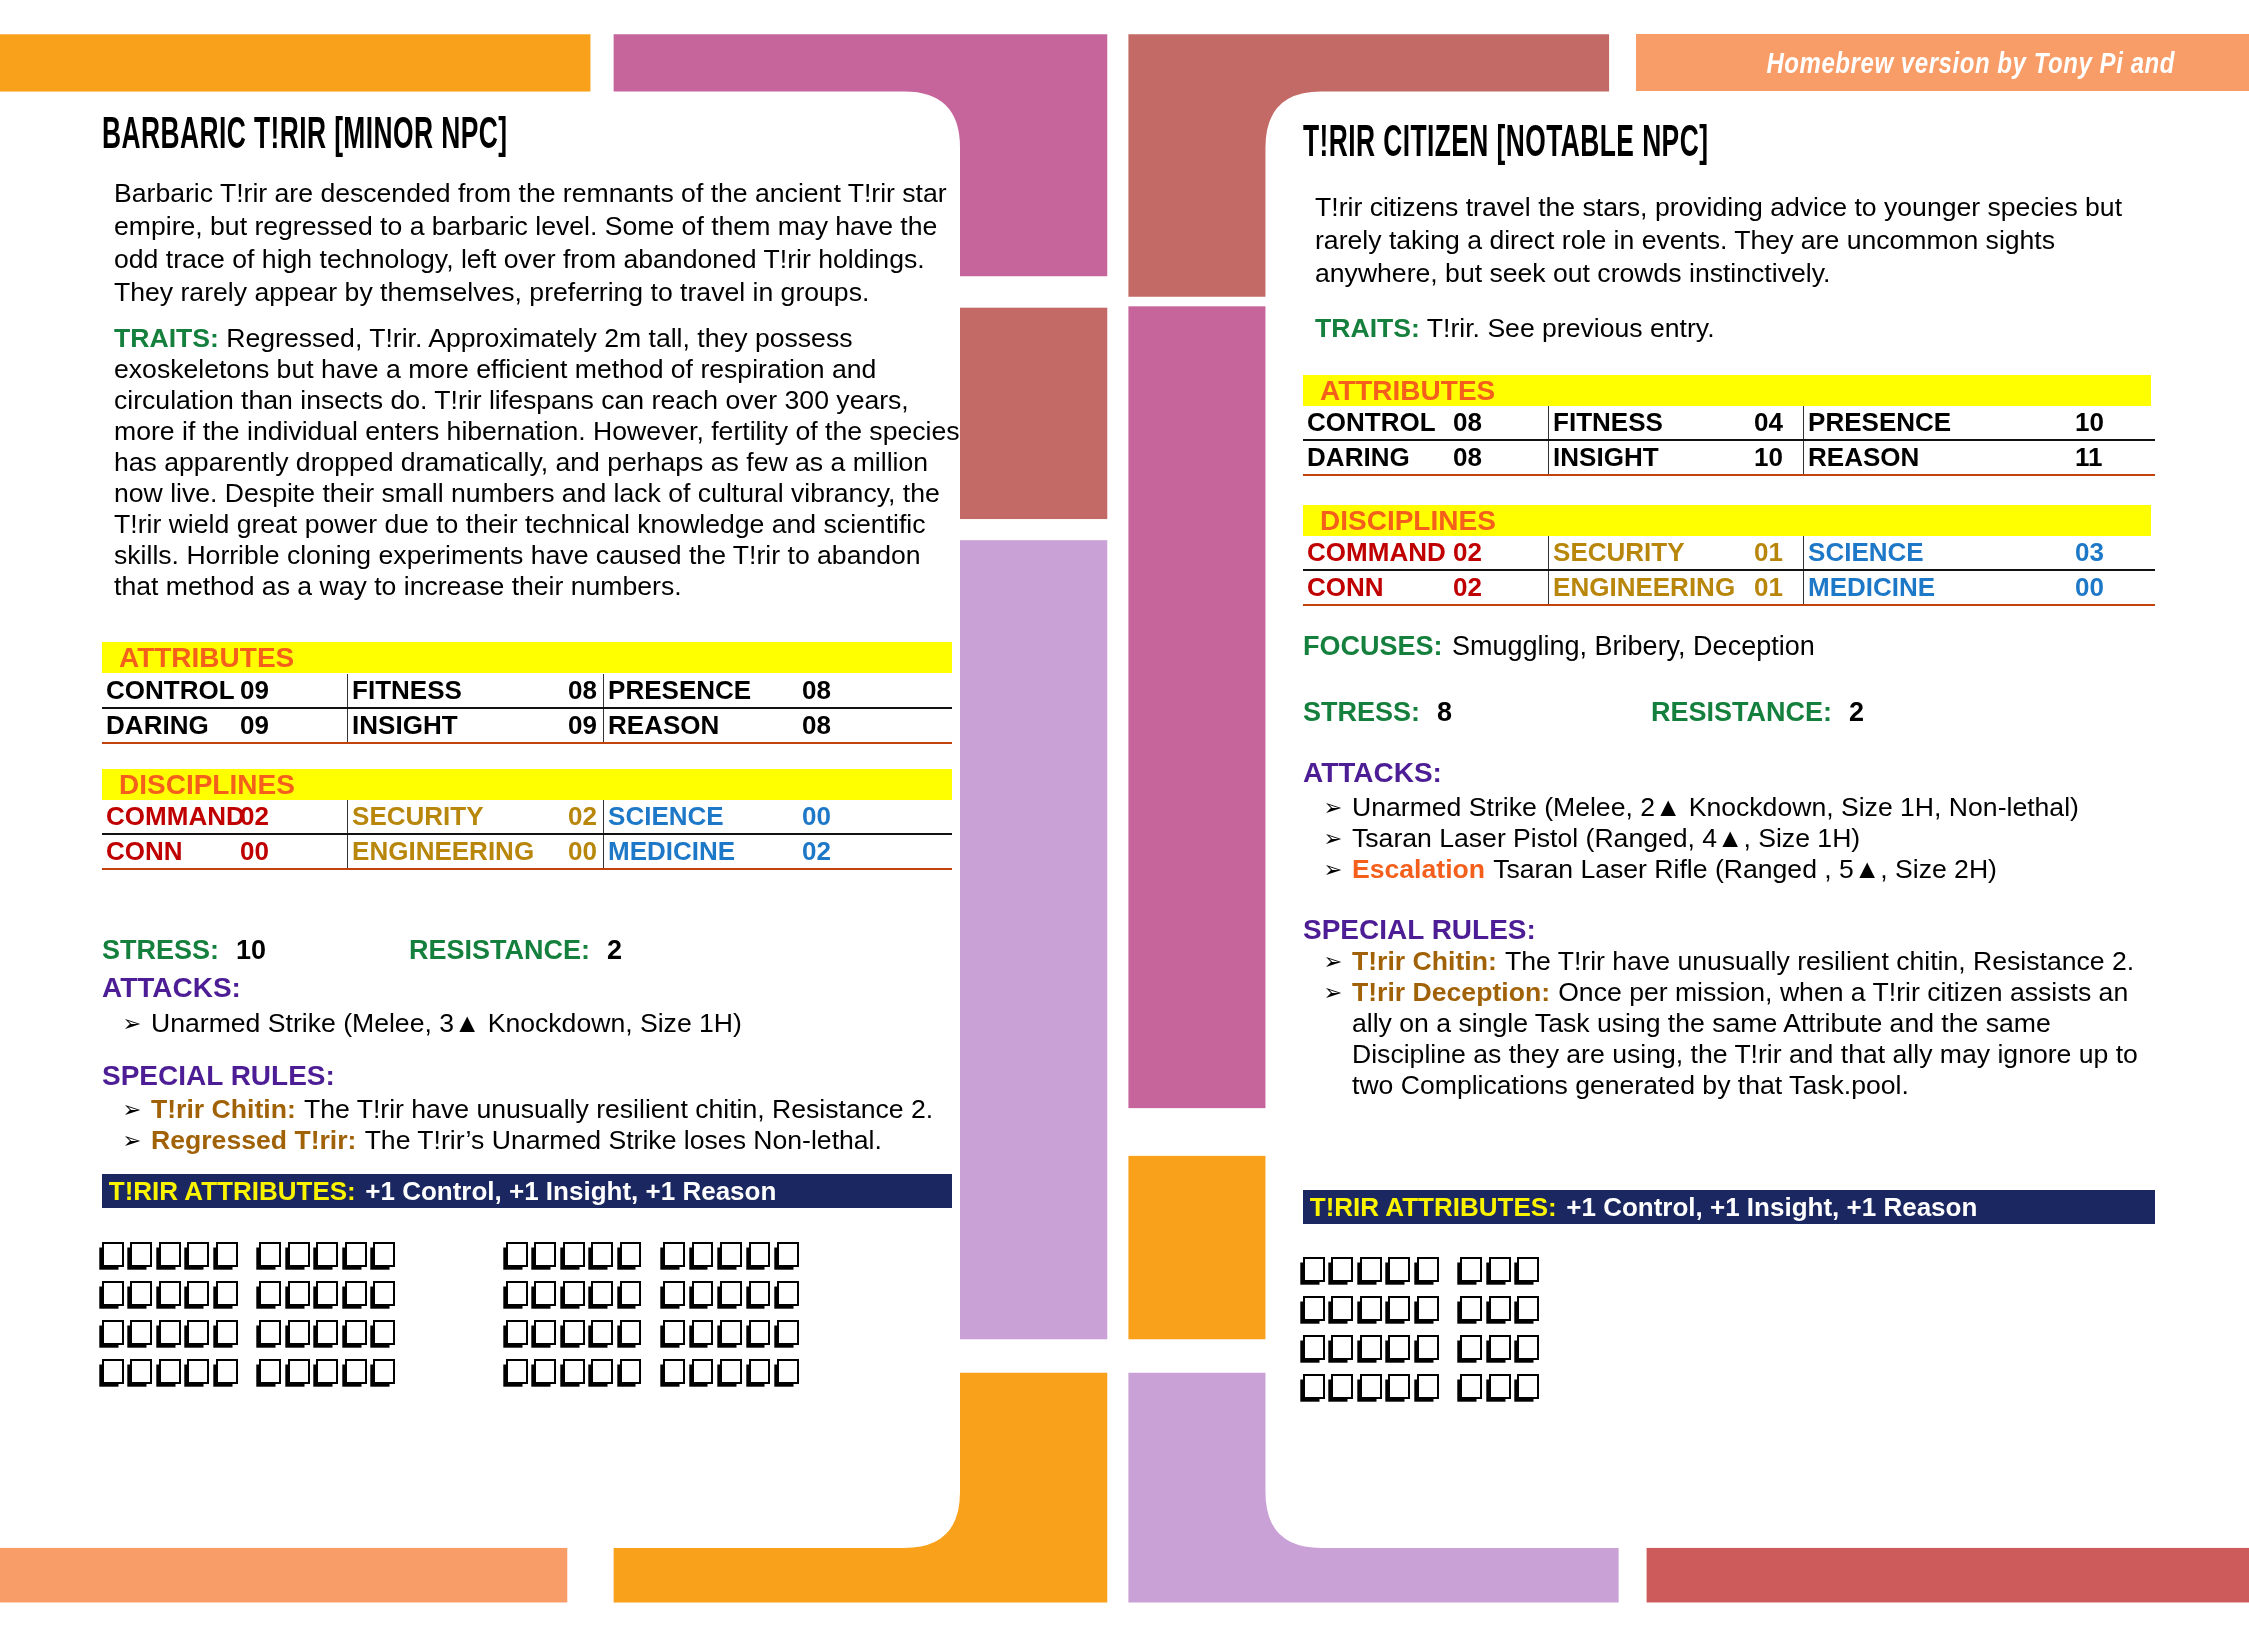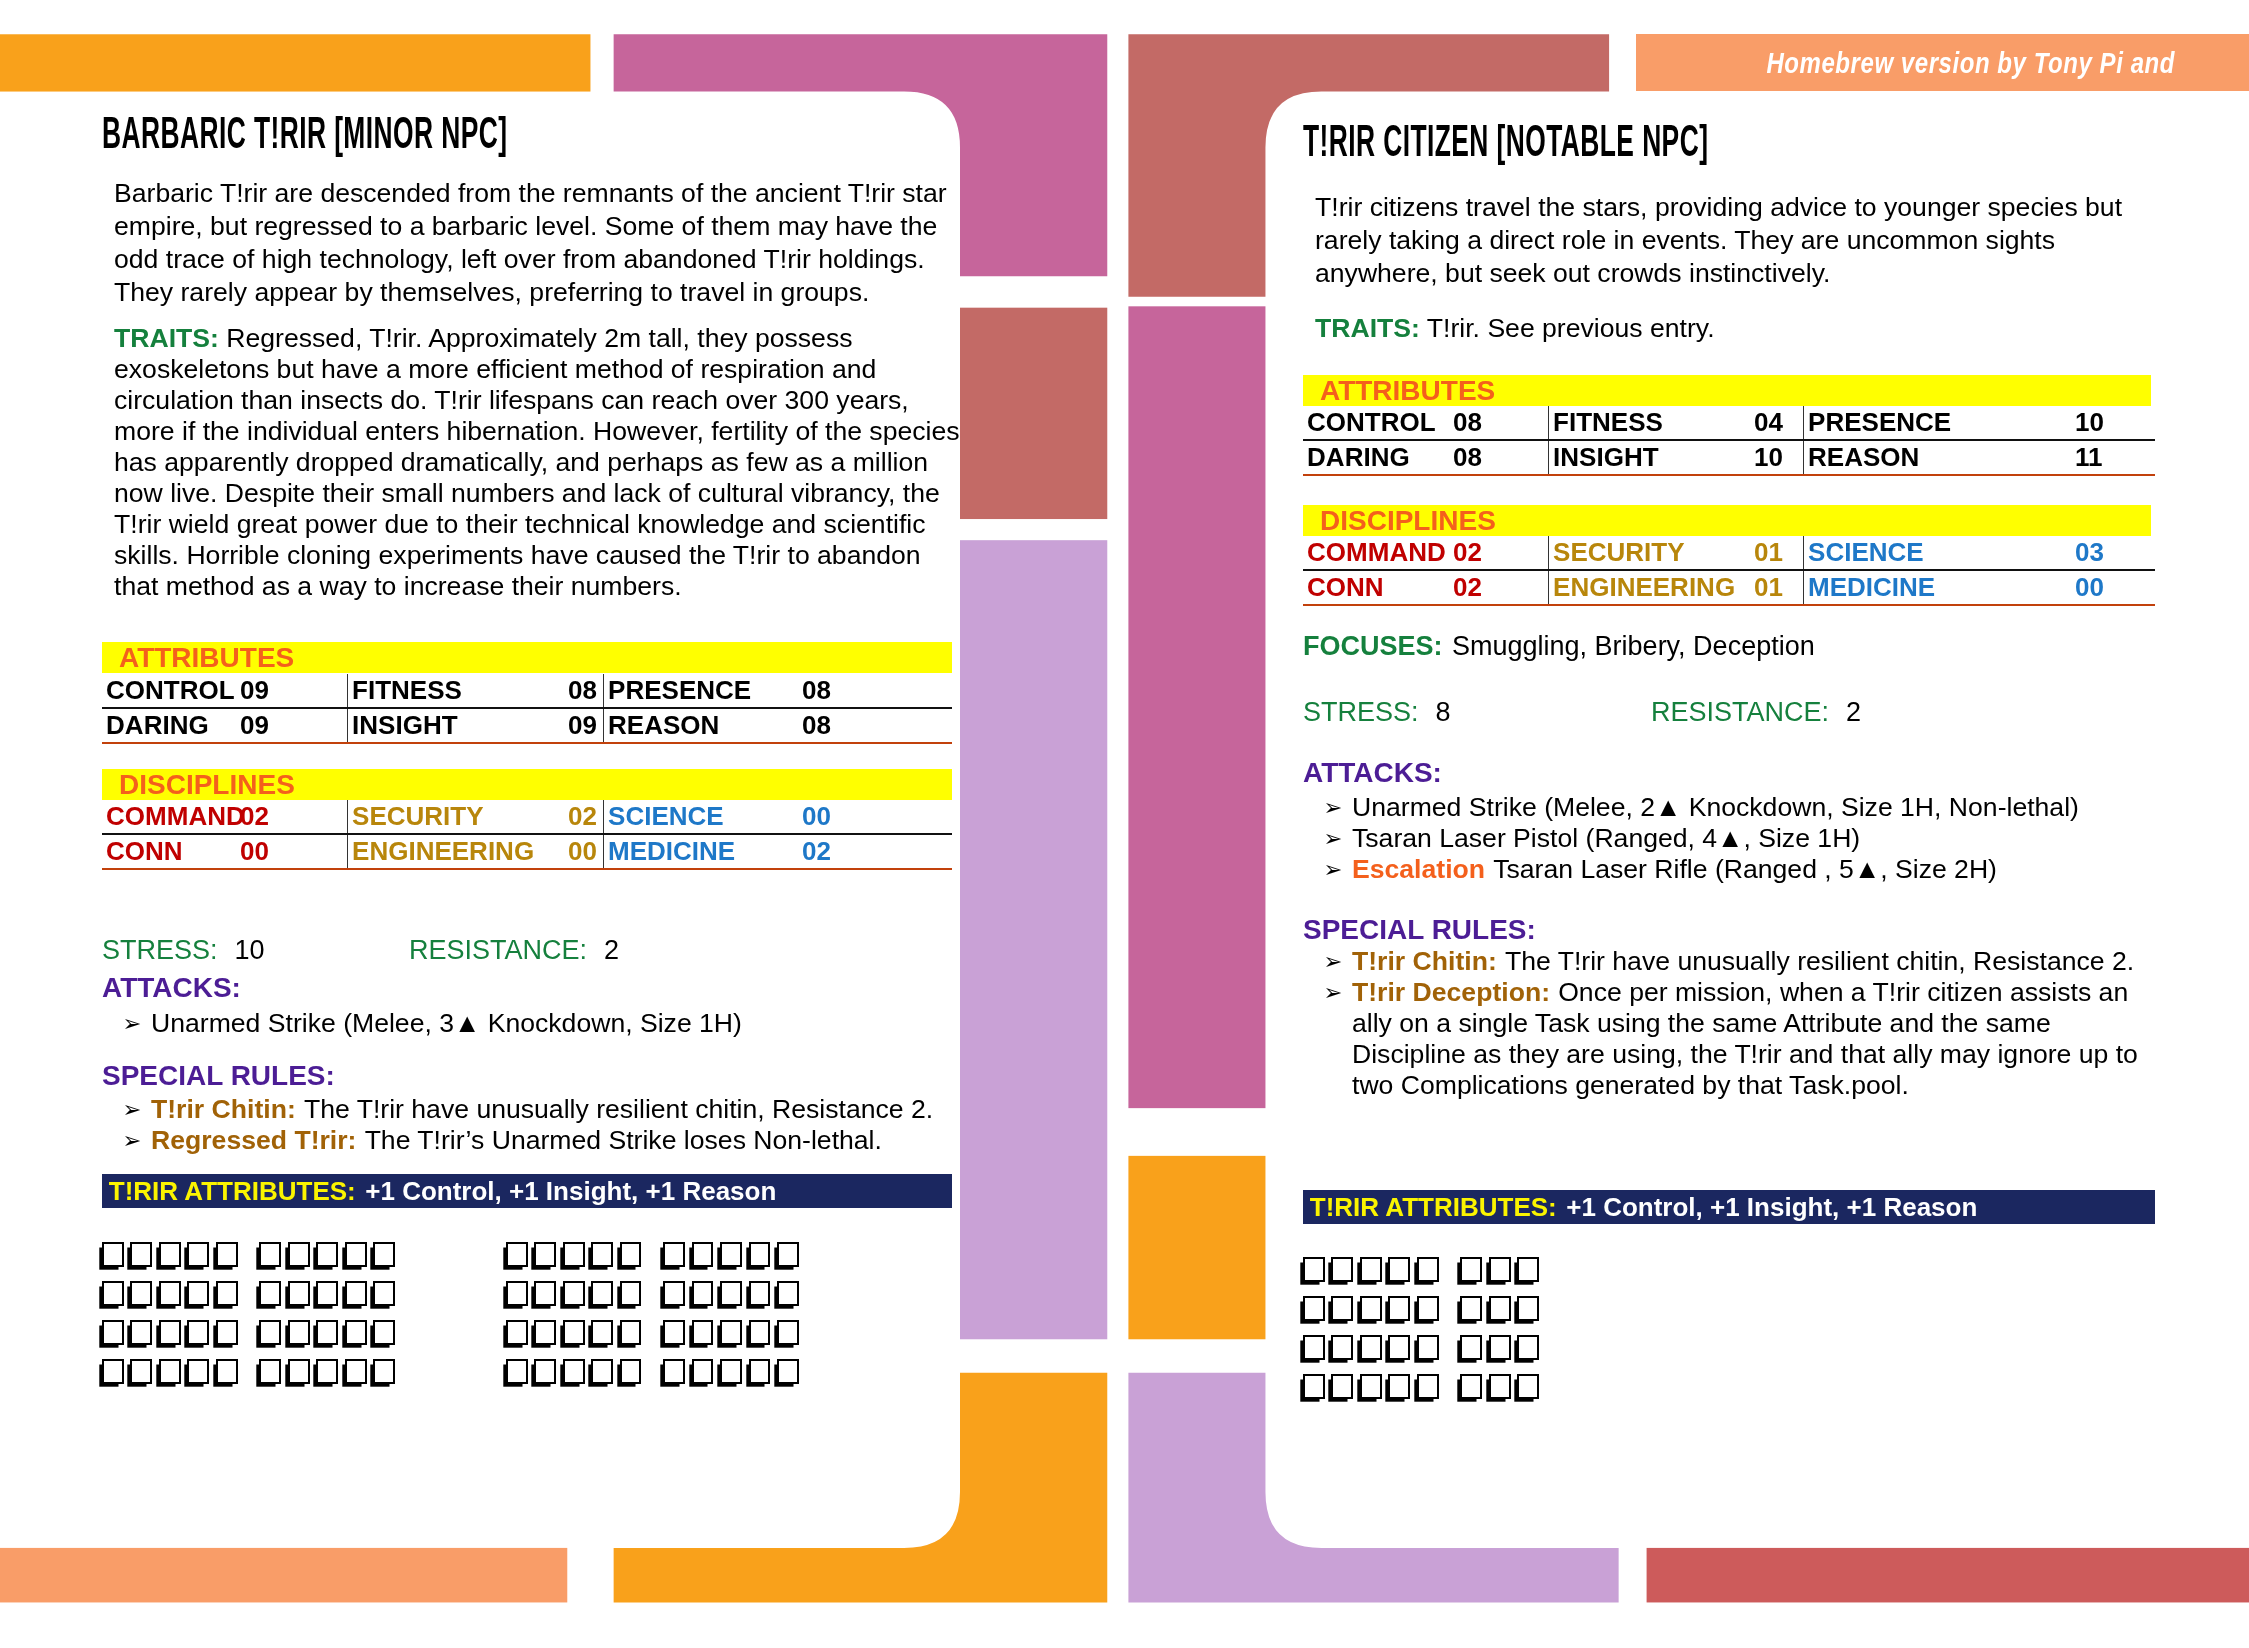--- a/index.html
+++ b/index.html
@@ -38,21 +38,21 @@
   .cell+.cell{border-left:1.4px solid #333;}
   .cell .lab{padding-left:4.1px;}
   .cell .val{position:absolute;top:0;}
   .col-left .c1{width:245px;} .col-left .c2{width:256px;} .col-left .c3{width:349px;}
   .col-right .c1{width:245px;} .col-right .c2{width:255px;} .col-right .c3{width:351px;}
   .col-left .c1 .val{left:138px;} .col-left .c2 .val{left:220px;} .col-left .c3 .val{left:198px;}
   .col-right .c1 .val{left:150px;} .col-right .c2 .val{left:205px;} .col-right .c3 .val{left:271px;}
   .dred{color:#C00000;} .dgold{color:#B8860B;} .dblue{color:#1E78C8;}
 
   
-  .statline{position:absolute;font-size:27px;font-weight:normal;color:#000;width:100%;}
+  .statline{position:absolute;font-size:27px;font-weight:bold;color:#000;width:100%;}
   .statline .gap{margin-right:9.5px;}
   .resist{position:absolute;left:307px;top:0;}
   .col-right .resist{left:348px;}
   .focusline{position:absolute;font-size:27px;color:#000;}
   .focusline .flab{font-weight:bold;margin-right:9.5px;}
 
   
   .bullets{position:absolute;font-size:26.6px;line-height:31px;color:#000;width:100%;}
   .bul{display:flex;}
   .bicon{width:49px;padding-left:20.5px;box-sizing:border-box;font-size:22.5px;color:#000;}

